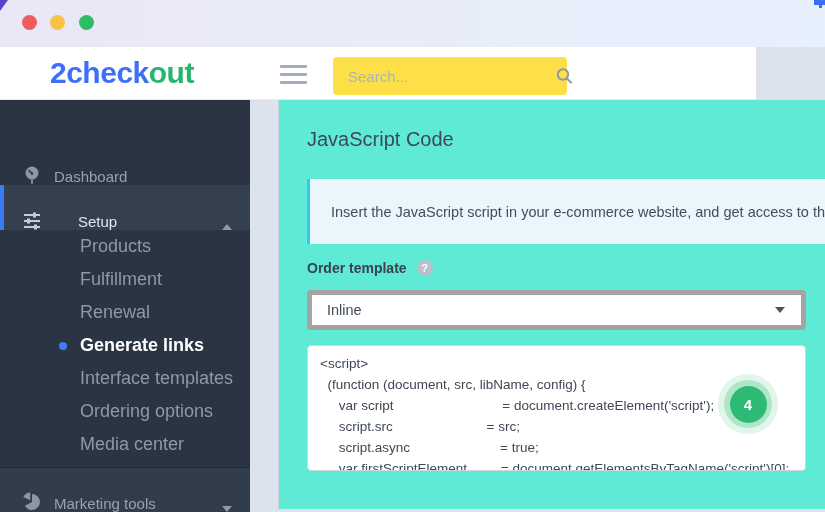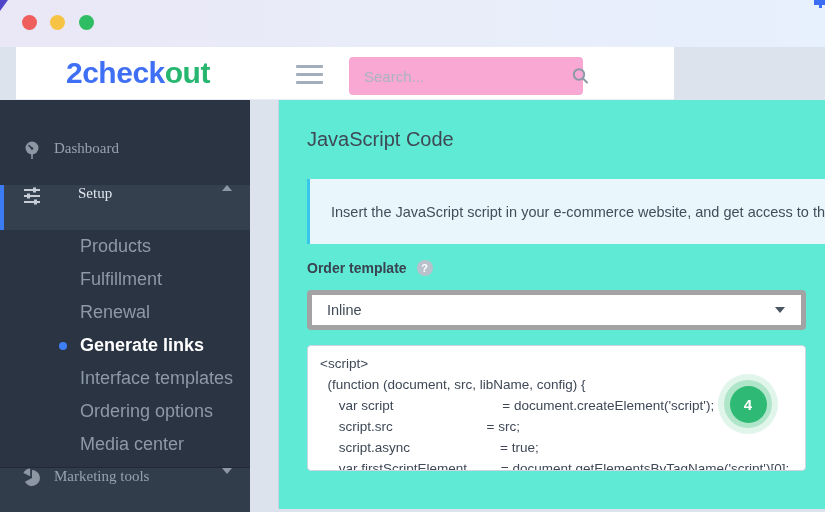--- a/index.html
+++ b/index.html
@@ -12,38 +12,38 @@
   .traffic { position:absolute; top:15px; width:15px; height:15px; border-radius:50%; }
   .tl-close { left:22px; background:#ed5e5c; }
   .tl-min   { left:50px; background:#f6c344; }
   .tl-max   { left:79px; background:#2ebd63; }
   .corner-tl { position:absolute; left:0; top:0; width:0; height:0;
     border-top:11px solid #5246c8; border-right:8px solid transparent; }
   .corner-tr { position:absolute; right:0; top:0; width:11px; height:5px; background:#3b6ef5; }
   .corner-tr:after { content:""; position:absolute; right:3px; top:5px; width:3px; height:3px; background:#3b6ef5; }
 
   
-  .header { position:absolute; left:16px; top:47px; width:658px; height:53px; background:#ffffff;
+  .header { position:absolute; left:0; top:47px; width:756px; height:53px; background:#ffffff;
     border-bottom:1px solid #e8eef3; }
   .logo { position:absolute; left:50px; top:9px; font-size:30px; font-weight:700; letter-spacing:-0.5px; }
   .logo .p1 { color:#3e6ff4; }
   .logo .p2 { color:#27b670; }
   .hamburger { position:absolute; left:280px; top:18px; width:28px; height:22px; cursor:pointer; }
   .hamburger span { display:block; width:27px; height:3px; background:#a3adbb; margin-bottom:5px; border-radius:1px; }
-  .searchbox { position:absolute; left:333px; top:10px; width:234px; height:38px; background:#f9a8d4;
+  .searchbox { position:absolute; left:333px; top:10px; width:234px; height:38px; background:#fde047;
     border-radius:4px; display:flex; align-items:center; }
   .searchbox input { flex:1; border:none; outline:none; background:transparent; padding:0 8px 0 15px;
     font-size:15px; color:#5a6470; font-family:"Liberation Sans", sans-serif; }
   .searchbox input::placeholder { color:#a9b4bf; opacity:1; }
   .search-ic { width:18px; height:18px; margin-right:13px; flex:none; }
 
   
   .sidebar { position:absolute; left:0; top:100px; width:250px; height:412px; background:#2a3442; }
-  .side-row { position:relative; display:flex; align-items:flex-start; height:45px; padding-left:22px;
-    color:#97a2af; font-size:15px; cursor:pointer;font-family:Liberation Serif, serif; }
+  .side-row { position:relative; display:flex; align-items:flex-end; height:45px; padding-left:22px;
+    color:#97a2af; font-size:15px; cursor:pointer; }
   .side-row .ic { width:20px; height:20px; margin-right:12px; flex:none; }
   .row-section { background:#35404f;gap:24px; }
   .row-setup { border-left:4px solid #3b7cf5; padding-left:18px; color:#dfe5ec; }
   .caret { position:absolute; right:18px; width:0; height:0; }
   .caret-up { border-left:5px solid transparent; border-right:5px solid transparent; border-bottom:6px solid #8e99a6; }
   .caret-down { border-left:5px solid transparent; border-right:5px solid transparent; border-top:6px solid #8e99a6; }
   .submenu { }
   .sub-item { position:relative; display:flex; align-items:center; height:33px; padding-left:55px;
     color:#8e99a6; font-size:18px; cursor:pointer;margin-left:25px; }
   .sub-item.active { color:#ffffff; font-weight:700; }

